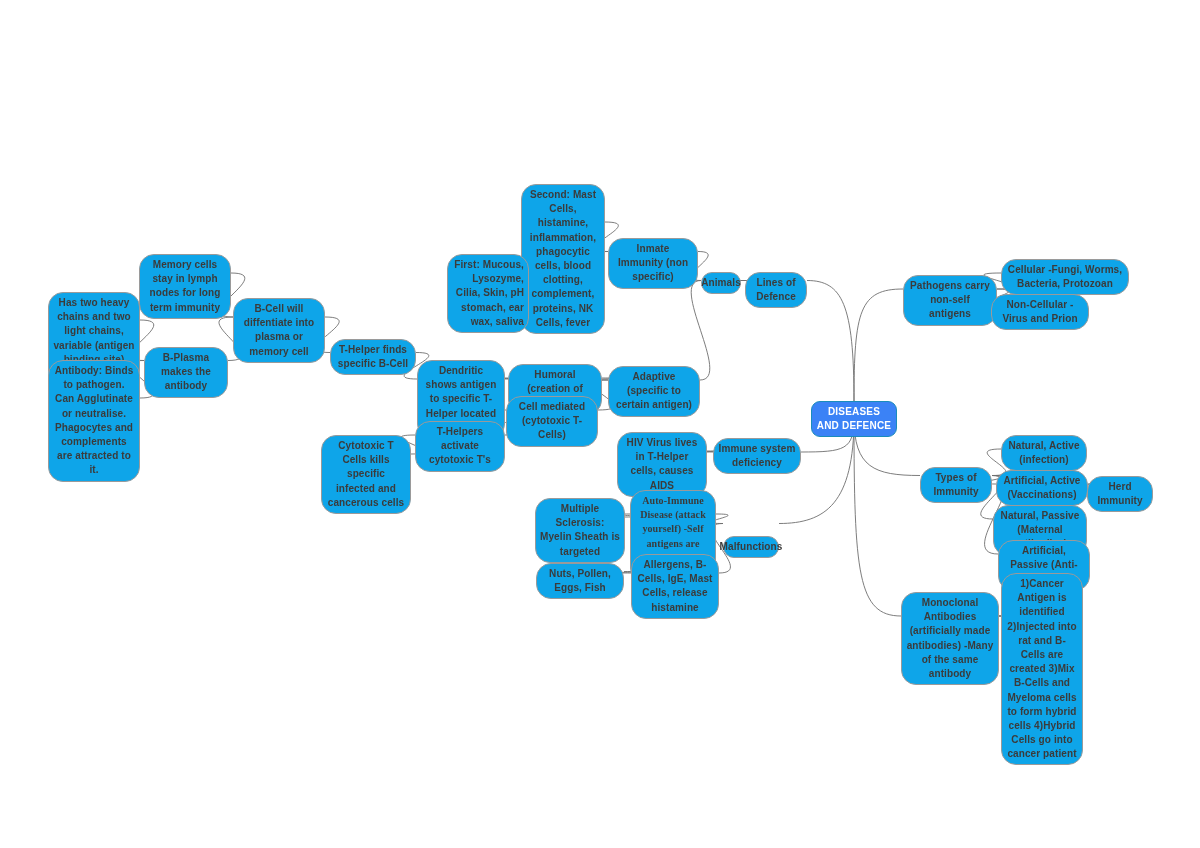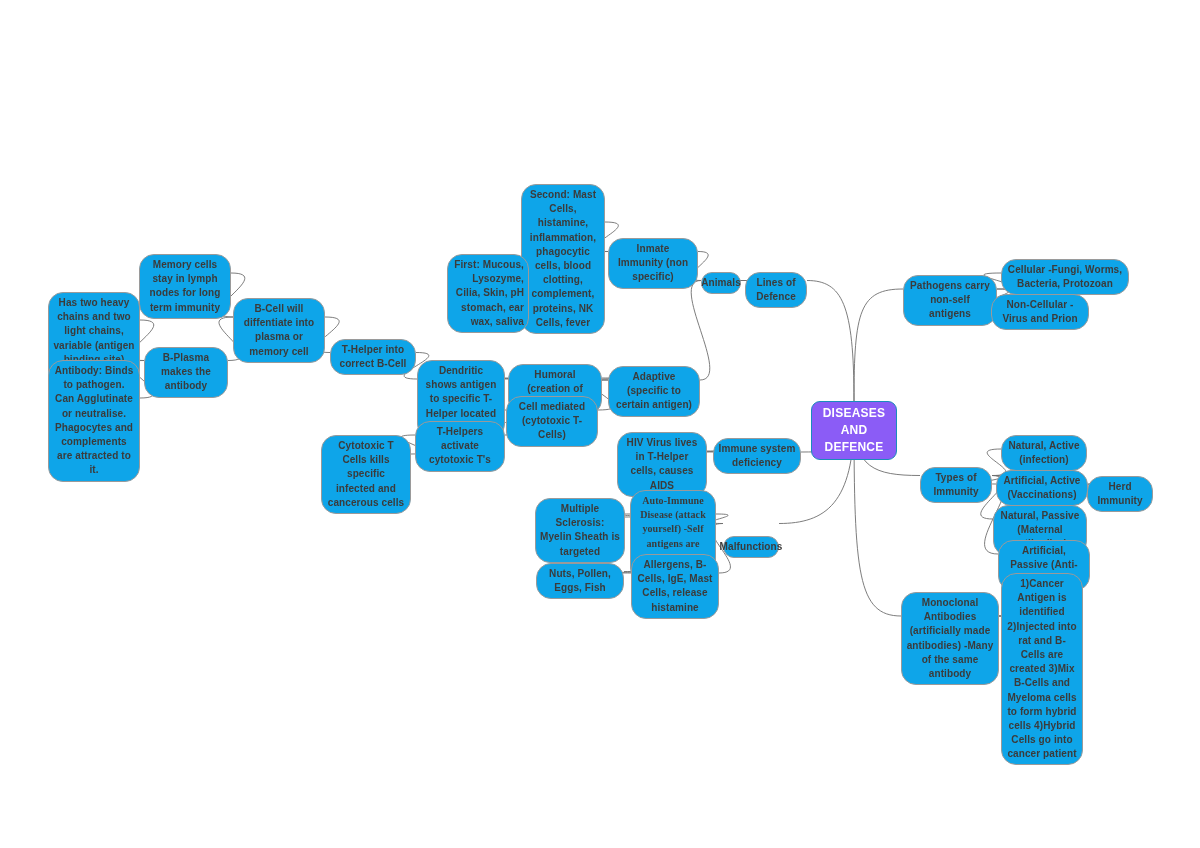--- a/index.html
+++ b/index.html
@@ -34,25 +34,25 @@
     background: #0ea5e9;
     border: 1px solid #9a9a9a;
     color: #3b3b3b;
     font-size: 10px;
     font-weight: bold;
     line-height: 1.42;
     padding: 3px 4px;
     letter-spacing: 0.01em;
   }
   .node.root {
-    background: #8b5cf6;
+    background: #3b82f6;
     border: 1px solid #1b8cbb;
     border-radius: 9px;
     color: #ffffff;
-    font-size: 12px;
+    font-size: 10px;
     letter-spacing: 0.02em;
   }
 </style>
 </head>
 <body>
 
 <div id="canvas">
   <svg id="edges">
       <path d="M 854 401 C 854 304.25 842.1 280.5 807 280.5" fill="none" stroke="#6e6e6e" stroke-width="0.9"></path>
       <path d="M 854 401 C 854 310.625 859.8 289 903 289" fill="none" stroke="#6e6e6e" stroke-width="0.9"></path>
@@ -94,21 +94,21 @@
       <div class="node root" style="left: 811px; top: 401px; width: 86px; min-height: 17px;">DISEASES AND DEFENCE</div>
       <div class="node" style="left: 745px; top: 272px; width: 62px; min-height: 17px;">Lines of Defence</div>
       <div class="node" style="left: 701px; top: 272px; width: 40px; min-height: 17px;">Animals</div>
       <div class="node" style="left: 608px; top: 238px; width: 90px; min-height: 27px;">Inmate Immunity (non specific)</div>
       <div class="node" style="left: 521px; top: 184px; width: 84px; min-height: 76px;">Second: Mast Cells, histamine, inflammation, phagocytic cells, blood clotting, complement, proteins, NK Cells, fever</div>
       <div class="node" style="left: 447px; top: 254px; width: 82px; min-height: 54px; text-align: right;">First: Mucous, Lysozyme, Cilia, Skin, pH stomach, ear wax, saliva</div>
       <div class="node" style="left: 608px; top: 366px; width: 92px; min-height: 28px;">Adaptive (specific to certain antigen)</div>
       <div class="node" style="left: 508px; top: 364px; width: 94px; min-height: 28px;">Humoral (creation of antibodies)</div>
       <div class="node" style="left: 506px; top: 396px; width: 92px; min-height: 28px;">Cell mediated (cytotoxic T-Cells)</div>
       <div class="node" style="left: 417px; top: 360px; width: 88px; min-height: 38px;">Dendritic shows antigen to specific T-Helper located in lymph node</div>
-      <div class="node" style="left: 330px; top: 339px; width: 86px; min-height: 27px;">T-Helper into correct B-Cell</div>
+      <div class="node" style="left: 330px; top: 339px; width: 86px; min-height: 27px;">T-Helper finds specific B-Cell</div>
       <div class="node" style="left: 233px; top: 298px; width: 92px; min-height: 38px;">B-Cell will diffentiate into plasma or memory cell</div>
       <div class="node" style="left: 139px; top: 254px; width: 92px; min-height: 38px;">Memory cells stay in lymph nodes for long term immunity</div>
       <div class="node" style="left: 144px; top: 347px; width: 84px; min-height: 27px;">B-Plasma makes the antibody</div>
       <div class="node" style="left: 48px; top: 292px; width: 92px; min-height: 56px;">Has two heavy chains and two light chains, variable (antigen binding site) constant region</div>
       <div class="node" style="left: 48px; top: 360px; width: 92px; min-height: 76px;">Antibody: Binds to pathogen. Can Agglutinate or neutralise. Phagocytes and complements are attracted to it.</div>
       <div class="node" style="left: 415px; top: 421px; width: 90px; min-height: 28px;">T-Helpers activate cytotoxic T's</div>
       <div class="node" style="left: 321px; top: 435px; width: 90px; min-height: 38px;">Cytotoxic T Cells kills specific infected and cancerous cells</div>
       <div class="node" style="left: 713px; top: 438px; width: 88px; min-height: 28px;">Immune system deficiency</div>
       <div class="node" style="left: 617px; top: 432px; width: 90px; min-height: 38px;">HIV Virus lives in T-Helper cells, causes AIDS</div>
       <div class="node" style="left: 723px; top: 515px; width: 56px; min-height: 17px; margin-top: 21px;">Malfunctions</div>

